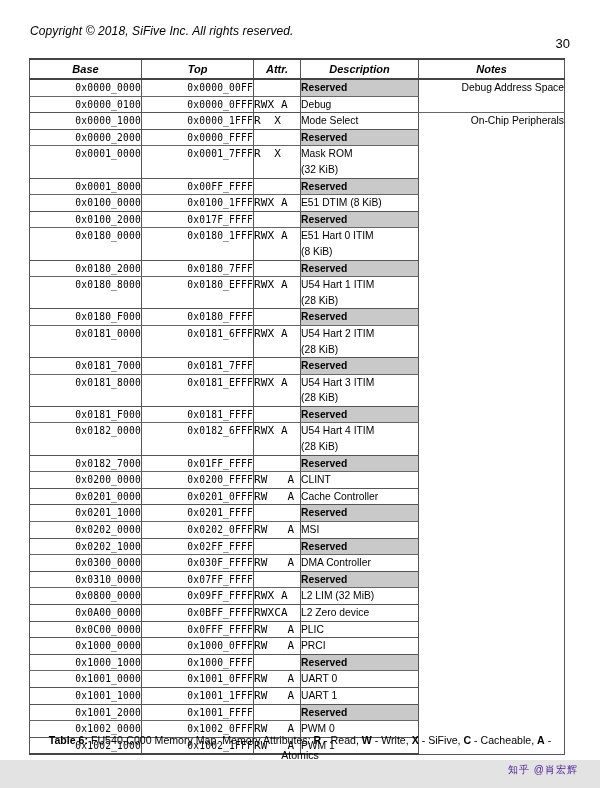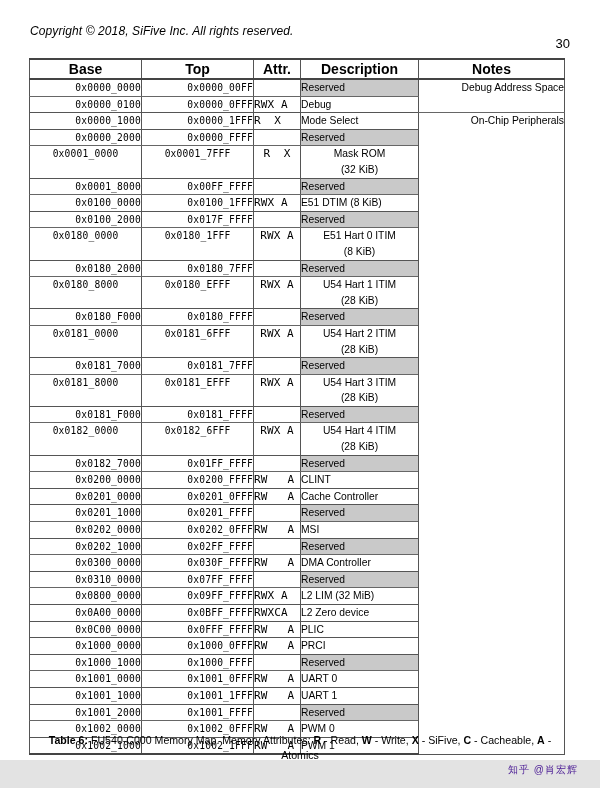--- a/index.html
+++ b/index.html
@@ -54,25 +54,26 @@
   table.memmap td, table.memmap th {
     border: 1px solid #555555;
     padding: 0;
     vertical-align: top;
     line-height: 15.6px;
     height: 15.6px;
     box-sizing: border-box;
   }
   table.memmap th {
     font-weight: bold;
-    font-size: 14px;
+    font-size: 11px;
     height: 18px;
     line-height: 18px;
     border-bottom: 2px solid #444444;
     border-top: 2px solid #444444;
+    font-style: italic;
   }
   th.c-base  { width: 112px; }
   th.c-top   { width: 112px; }
   th.c-attr  { width: 47px;  }
   th.c-desc  { width: 118px; }
   th.c-notes { width: 146px; }
 
   td.base, td.top {
     font-family: "DejaVu Sans Mono", "Liberation Mono", monospace;
     font-size: 9.6px;
@@ -95,22 +96,23 @@
     white-space: pre-line;
   }
   td.notes {
     text-align: right;
     font-size: 10.3px;
     vertical-align: middle;
     border-left: 1px solid #555555;
   }
   tr.reserved td.desc {
     background: #c9c9c9;
-  }
-  tr.tall td { height: 31.2px; text-align: center; }
+    font-weight: bold;
+  }
+  tr.tall td { height: 31.2px; }
   tr.reserved td { border-top: 1px solid #666; border-bottom: 1px solid #666; }
   table.memmap tr:last-child td { border-bottom: 2px solid #444444; }
 
   
   .caption {
     position: absolute;
     left: 30px;
     top: 733px;
     width: 540px;
     text-align: center;

